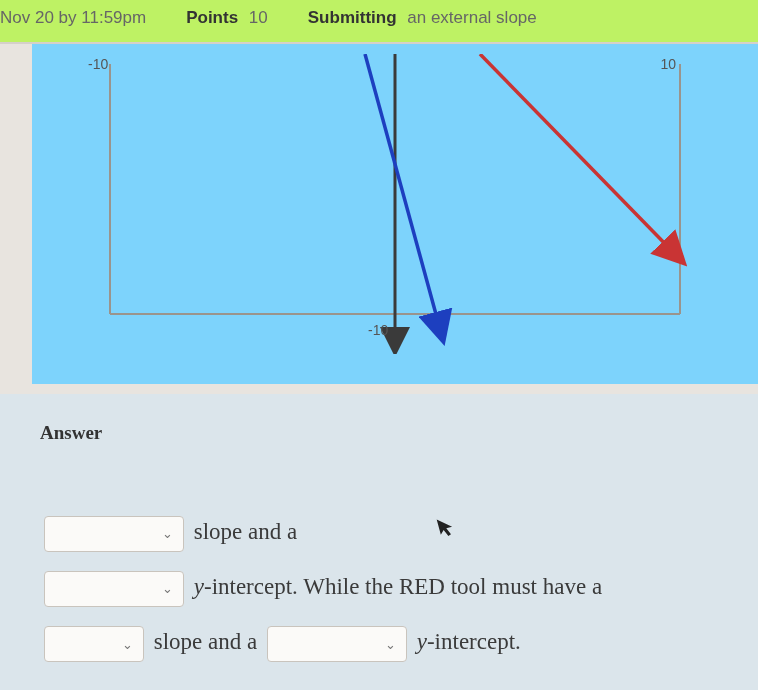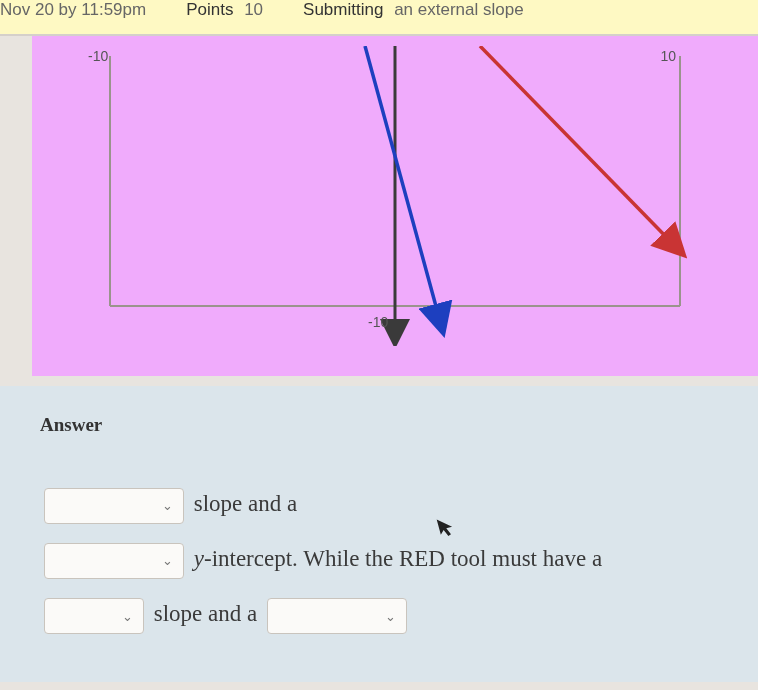--- a/index.html
+++ b/index.html
@@ -7,31 +7,31 @@
       width: 758px;
       height: 690px;
       font-family: "Helvetica Neue", Arial, sans-serif;
       background: #e8e4df;
       overflow: hidden;
       position: relative;
     }
     .header {
       display: flex;
       gap: 40px;
-      padding: 0 0 14px 0;
+      padding: 8px 0 14px 0;
       font-size: 17px;
       color: #555;
-      background: #fef9c3;
+      background: #bef264;
       border-bottom: 2px solid #d5d0ca;
     }
     .header .due { color: #666; }
-    .header .label { font-weight: normal; color: #333; margin-right: 6px; text-align: right;}
+    .header .label { font-weight: bold; color: #333; margin-right: 6px; text-align: right;}
     .header .value { color: #666; }
     .graph-wrap {
-      background: #f0abfc;
+      background: #7dd3fc;
       padding: 10px 40px 30px 40px;
       margin-left: 32px;
     }
     .graph {
       position: relative;
       width: 610px;
       height: 300px;
       margin: 0 auto;
     }
     .axis-label {
@@ -45,21 +45,21 @@
     .lbl-bottom { left: 278px; top: 268px; }
     .answer-block {
       background: #dbe5eb;
       padding: 28px 40px 40px 40px;
       margin-top: 10px;
     }
     .answer-title {
       font-weight: bold;
       font-size: 19px;
       color: #333;
-      margin-bottom: 40px;
+      margin-bottom: 60px;
       font-family: Georgia, serif;
     }
     .answer-text {
       font-size: 23px;
       color: #3a3a3a;
       line-height: 2.4;
       font-family: Georgia, 'Times New Roman', serif;
     }
     .answer-text .var { font-style: italic; }
     .dropdown {
@@ -151,20 +151,21 @@
     </span>
     <span><span class="var">y</span><span>-intercept. While the RED tool must have a</span></span>
     <br>
     <span class="dropdown small">
       <span class="chev">⌄</span>
     </span>
     <span>slope and a</span>
     <span class="dropdown">
       <span class="chev">⌄</span>
     </span>
+    <span><span class="var">y</span><span>-intercept.</span></span>
   </div>
 </div>
 
 <span class="cursor-icon">
   <svg width="18" height="22" viewBox="0 0 18 22">
       <path d="M1,1 L1,17 L5,13 L8,20 L11,19 L8,12 L14,12 Z" fill="#222"></path>
     </svg>
 </span>
 
 </body></html>

